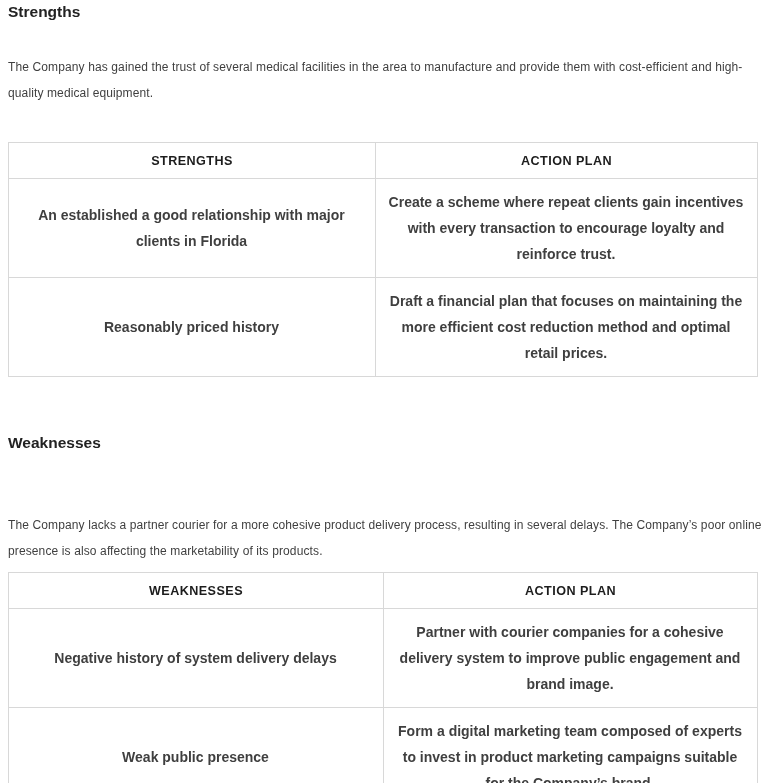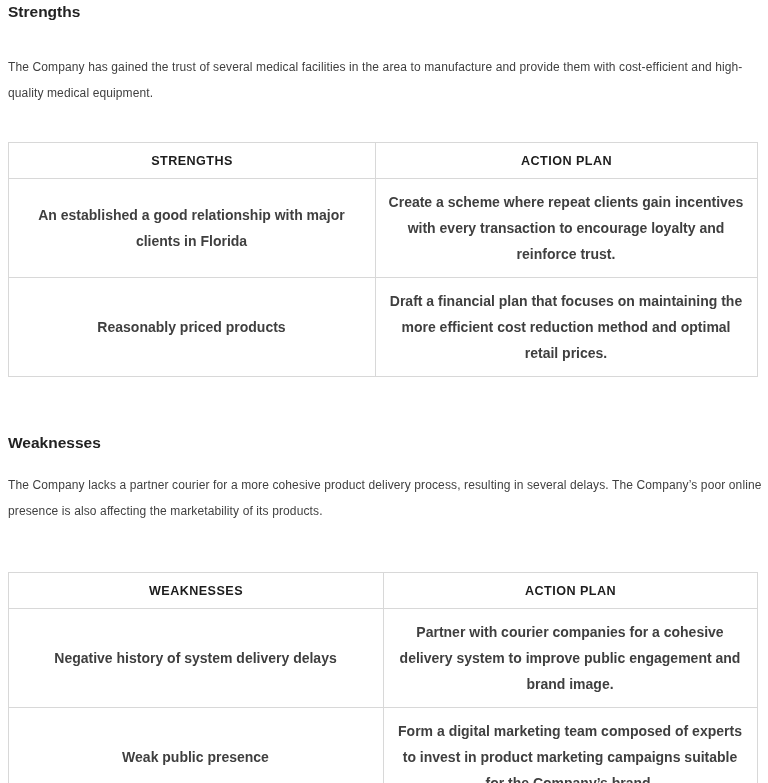--- a/index.html
+++ b/index.html
@@ -74,21 +74,21 @@
   }
   .cell-plan {
     padding-left: 10px;
     margin-top: 48px;
   }
   
   .blk-strengths-title { position: absolute; left: 8px;  top: 2px;   }
   .blk-strengths-para  { position: absolute; left: 8px;  top: 54px;  width: 756px; }
   .blk-strengths-table { position: absolute; left: 8px;  top: 142px; }
   .blk-weak-title      { position: absolute; left: 8px;  top: 433px; }
-  .blk-weak-para       { position: absolute; left: 8px;  top: 472px; width: 756px; }
+  .blk-weak-para       { position: absolute; left: 8px;  top: 512px; width: 756px; }
   .blk-weak-table      { position: absolute; left: 8px;  top: 572px; }
 
   .col-a-1 { width: 367px; }
   .col-b-1 { width: 382px; }
   .col-a-2 { width: 375px; }
   .col-b-2 { width: 374px; }
 </style>
 </head>
 <body>
 
@@ -108,21 +108,21 @@
         <th>STRENGTHS</th>
         <th>ACTION PLAN</th>
       </tr>
     </thead>
     <tbody>
       <tr>
         <td class="cell-item">An established a good relationship with major clients in Florida</td>
         <td class="cell-plan">Create a scheme where repeat clients gain incentives with every transaction to encourage loyalty and reinforce trust.</td>
       </tr>
       <tr>
-        <td class="cell-item">Reasonably priced products</td>
+        <td class="cell-item">Reasonably priced history</td>
         <td class="cell-plan">Draft a financial plan that focuses on maintaining the more efficient cost reduction method and optimal retail prices.</td>
       </tr>
     </tbody>
   </table>
 
   <h2 class="section-heading blk-weak-title">Weaknesses</h2>
 
   <p class="body-para blk-weak-para">The Company lacks a partner courier for a more cohesive product delivery process, resulting in several delays. The Company’s poor online presence is also affecting the marketability of its products.</p>
 
   <table class="swot-table blk-weak-table">

